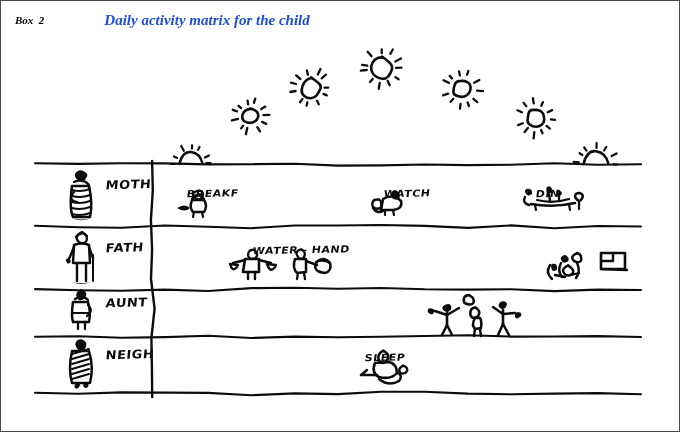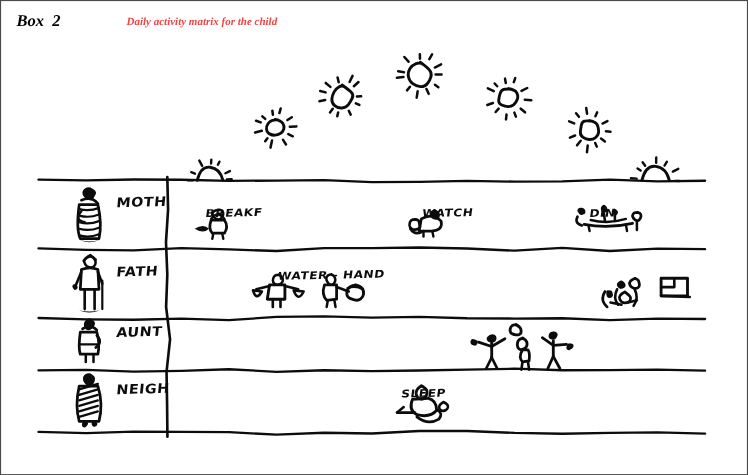--- a/index.html
+++ b/index.html
@@ -27,31 +27,31 @@
     top: 6px;
     width: 100%;
     height: 26px;
     display: flex;
     align-items: center;
   }
   #box-label {
     font-family: "Liberation Serif", serif;
     font-weight: bold;
     font-style: italic;
-    font-size: 15px;
+    font-size: 11px;
     color: #000000;
     margin-left: 14px;
     white-space: pre;
   }
   #title-text {
     font-family: "Liberation Serif", serif;
     font-weight: bold;
     font-style: italic;
-    font-size: 10px;
-    color: #ef4444;
+    font-size: 15px;
+    color: #1d4ed8;
     margin-left: 60px;
     white-space: pre;
   }
   
   #sketch {
     position: absolute;
     left: 0;
     top: 0;
     width: 680px;
     height: 432px;

